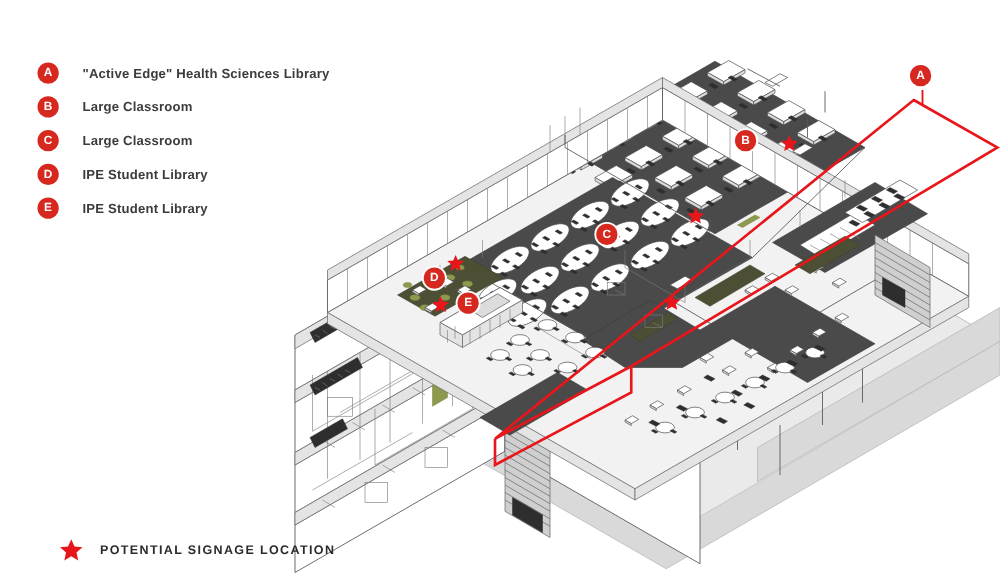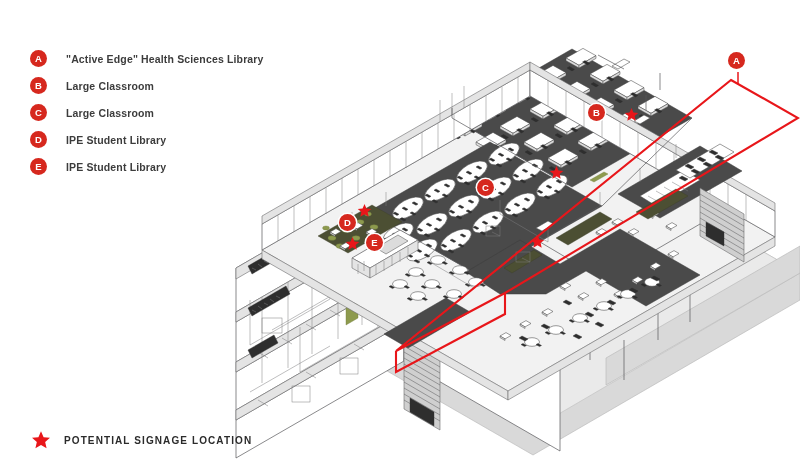--- a/index.html
+++ b/index.html
@@ -55,21 +55,21 @@
     font-size: 10.5px;
     font-weight: bold;
     color: #3c3c3c;
     letter-spacing: 0.15px;
     white-space: nowrap;
   }
 
   
   .footer-key {
     position: absolute;
-    left: 31px;
+    left: 47px;
     top: 430px;
     display: flex;
     align-items: center;
   }
   .footer-star {
     width: 20px;
     height: 20px;
     flex: 0 0 auto;
   }
   .footer-label {

